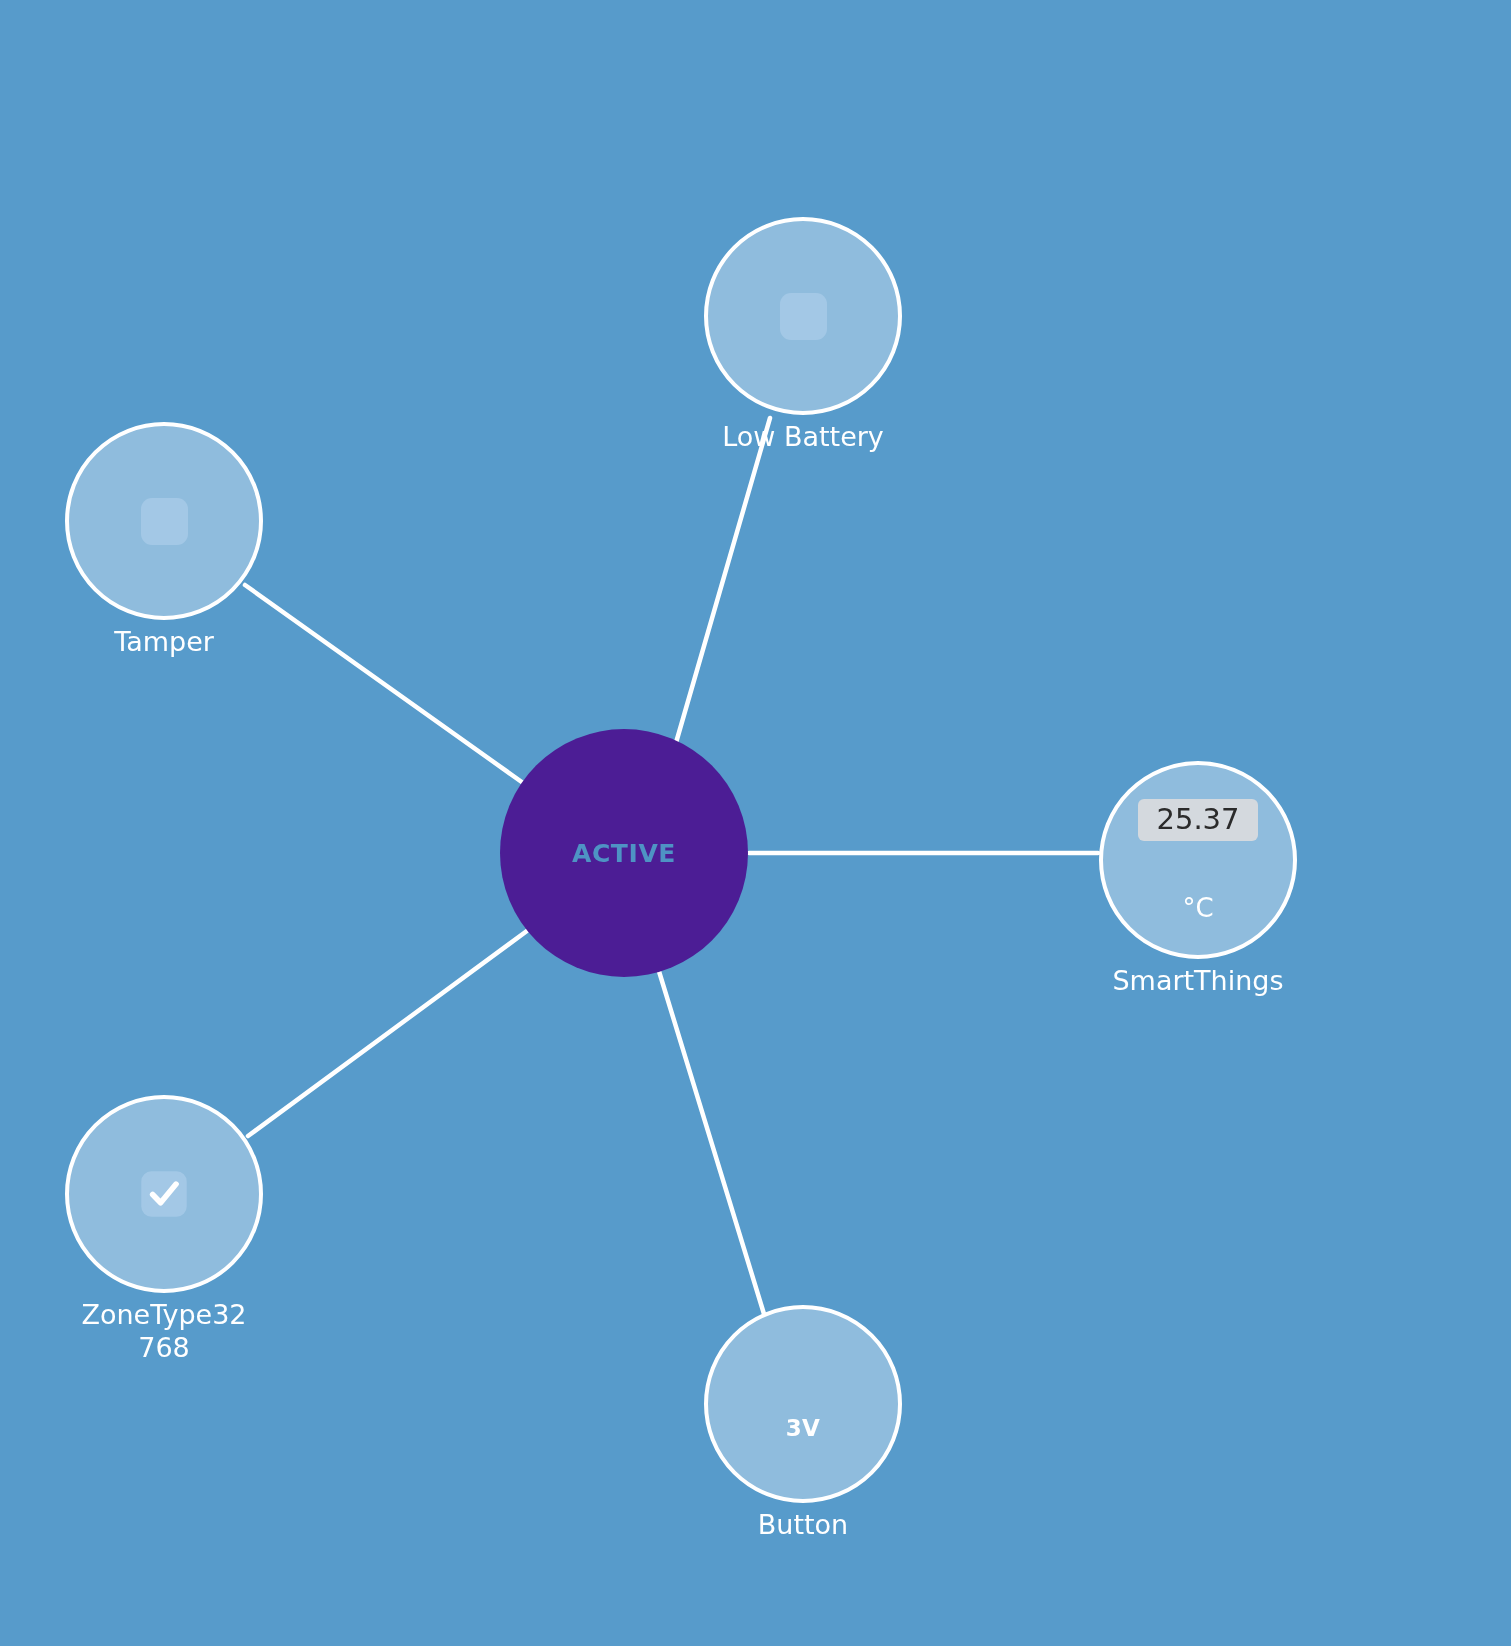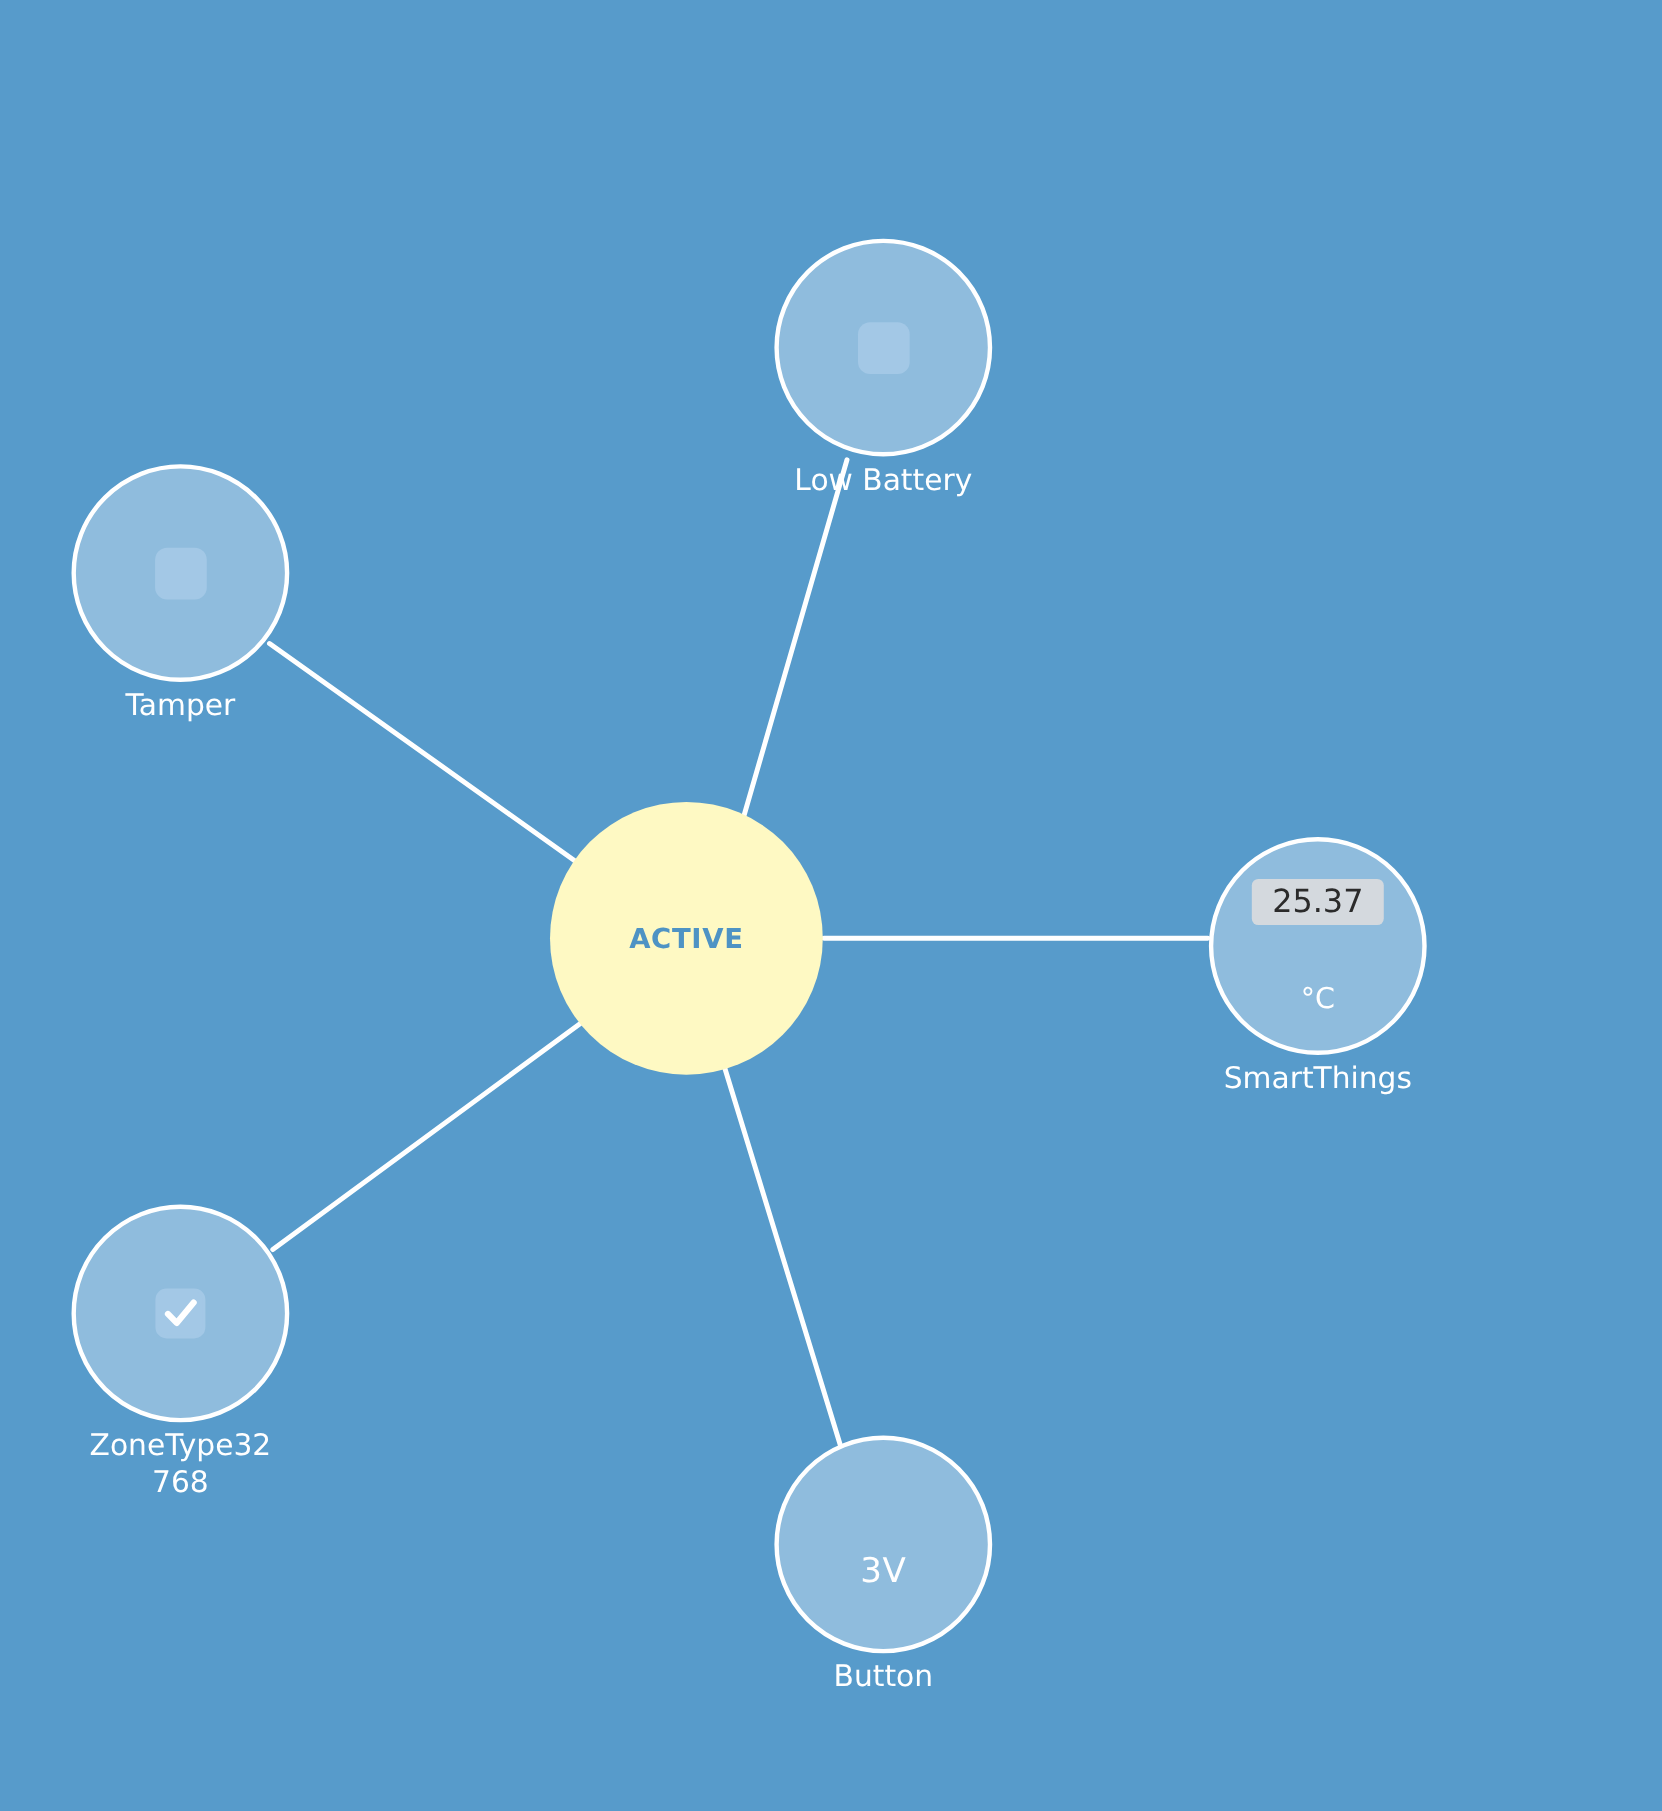--- a/index.html
+++ b/index.html
@@ -68,21 +68,21 @@
     display: flex;
     flex-direction: column;
     align-items: center;
     justify-content: center;
   }
   .node.leaf {
     background: #8fbcdd;
     border: 4px solid #ffffff;
   }
   .node.center {
-    background: #fef9c3;
+    background: #4c1d95;
     border: none;
   }
   .center-label {
     color: #4e93c4;
     font-size: 25px;
     font-weight: bold;
     letter-spacing: 0.6px;
   }
 
   
@@ -130,22 +130,22 @@
   .unit-label {
     color: #ffffff;
     font-size: 26px;
     margin-top: 12px;
     line-height: 1;
   }
 
   
   .volt-label {
     color: #ffffff;
-    font-size: 31px;
-    font-weight: normal;
+    font-size: 23px;
+    font-weight: bold;
     letter-spacing: 0.4px;
     margin-top: 48px;
   }
 </style>
 </head>
 <body>
 
 <div id="graph-root">
 
 

